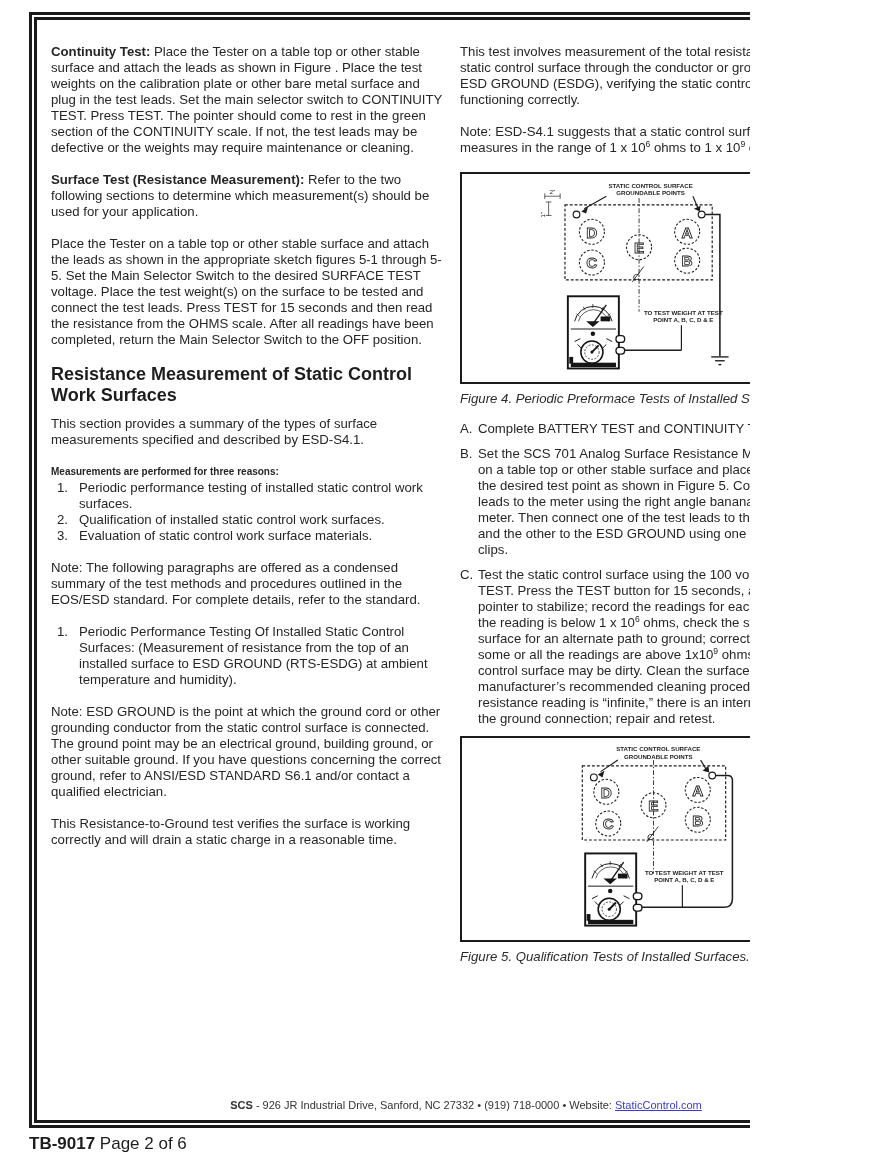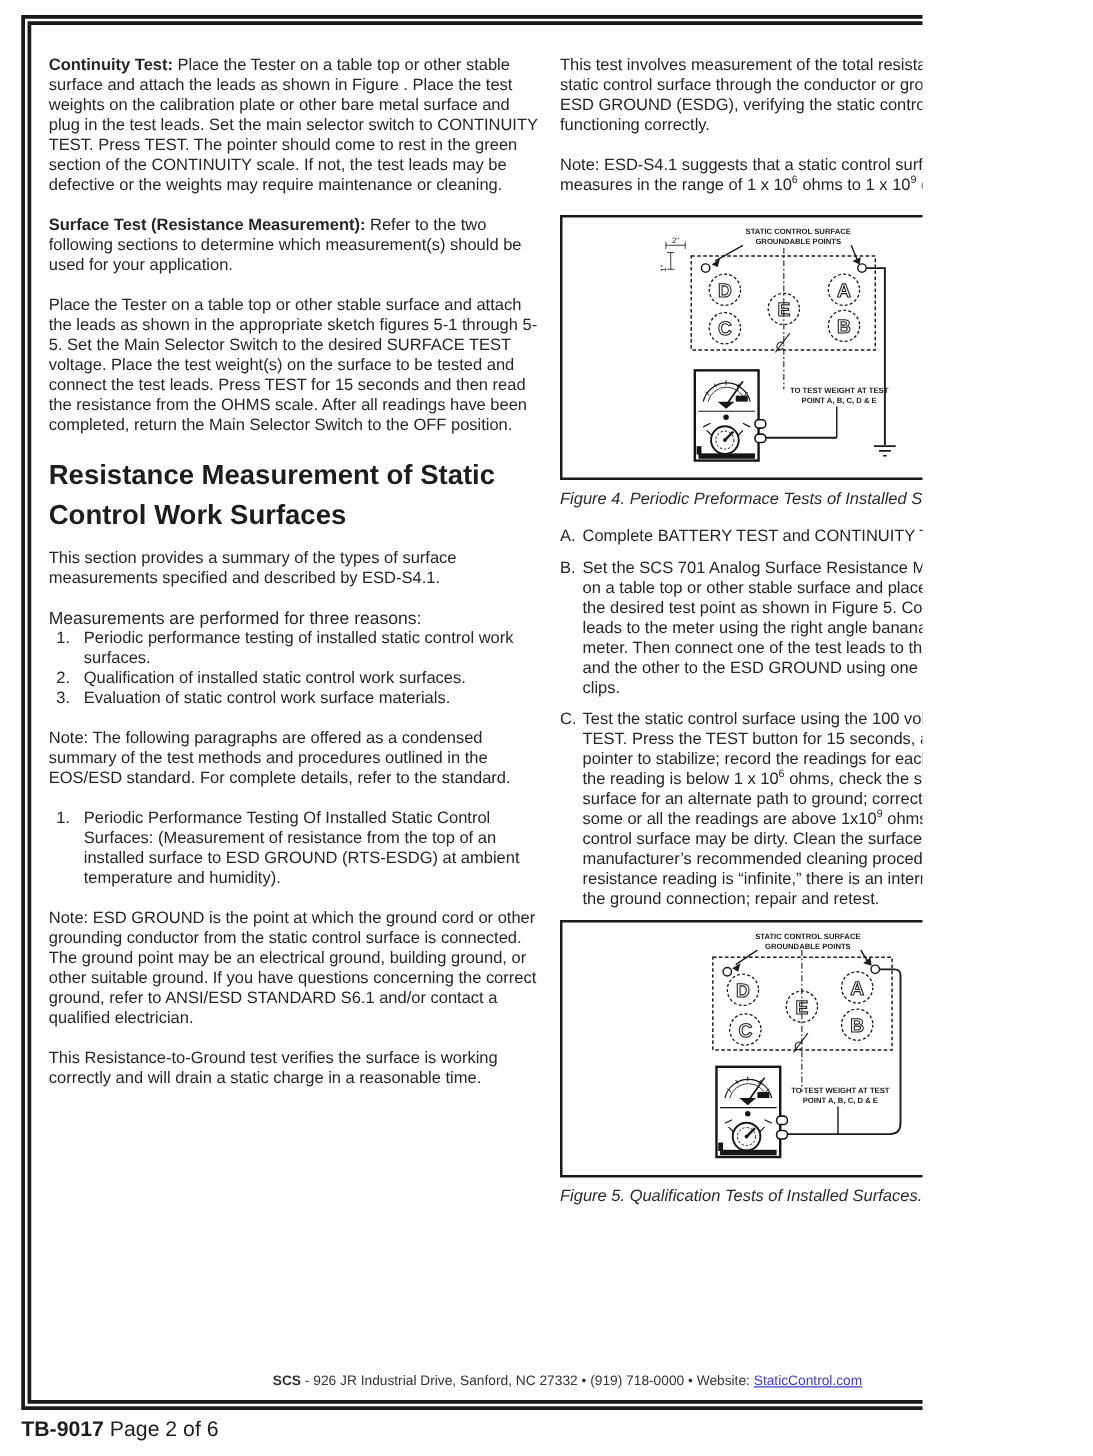--- a/index.html
+++ b/index.html
@@ -1,29 +1,29 @@
 <!DOCTYPE html>
 <html><head>
 <meta charset="utf-8">
 <style>
   html,body{margin:0;padding:0;background:#ffffff;}
   .page{position:relative;width:738px;height:1165px;background:#fff;overflow:hidden;
-        font-family:"Liberation Sans",sans-serif;color:#262626;}
+        font-family:"Liberation Sans",sans-serif;color:#262626;margin-left:12px;}
   .frame{position:absolute;left:17px;top:12px;width:838px;height:1116px;
          border:3px solid #1a1a1a;padding:2px;box-sizing:border-box;}
   .frame-inner{width:100%;height:100%;border:3px solid #1a1a1a;box-sizing:border-box;
                position:relative;}
   .cols{display:flex;gap:17px;padding:24px 12px 0 14px;}
   .col-left{width:392px;flex:0 0 392px;}
   .col-right{flex:1;min-width:0;}
   p,.para{font-size:13.2px;line-height:16px;margin:0 0 16px 0;}
   .b{font-weight:bold;}
   sup{font-size:0.65em;line-height:0;}
-  h1{font-size:22px;line-height:32px;font-weight:bold;color:#1d1d1d;margin:4px 0 10px 0;}
-  .list-title{font-size:14px;line-height:16px;font-weight:normal;margin:0;}
+  h1{font-size:18px;line-height:21px;font-weight:bold;color:#1d1d1d;margin:4px 0 10px 0;}
+  .list-title{font-size:10px;line-height:16px;font-weight:bold;margin:0;}
   .olist{margin:0 0 16px 0;}
   .li-row{display:flex;font-size:13.2px;line-height:16px;}
   .li-num{flex:0 0 28px;padding-left:6px;box-sizing:border-box;}
   .li-text{flex:1;}
   .proc-title{font-size:13.2px;line-height:16px;font-weight:bold;margin:0 0 2px 0;}
   .item-row{display:flex;font-size:13.2px;line-height:16px;margin:0 0 9px 0;}
   .item-label{flex:0 0 18px;}
   .item-text{flex:1;}
   .figbox{border:2px solid #1b1b1b;background:#fff;margin:0 0 7px 0;}
   .figbox svg{display:block;}

